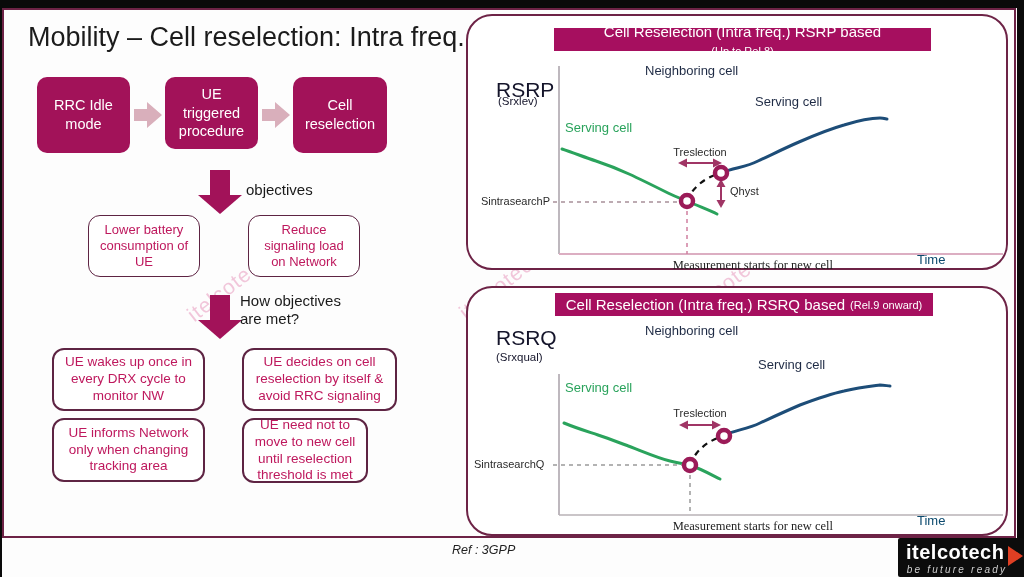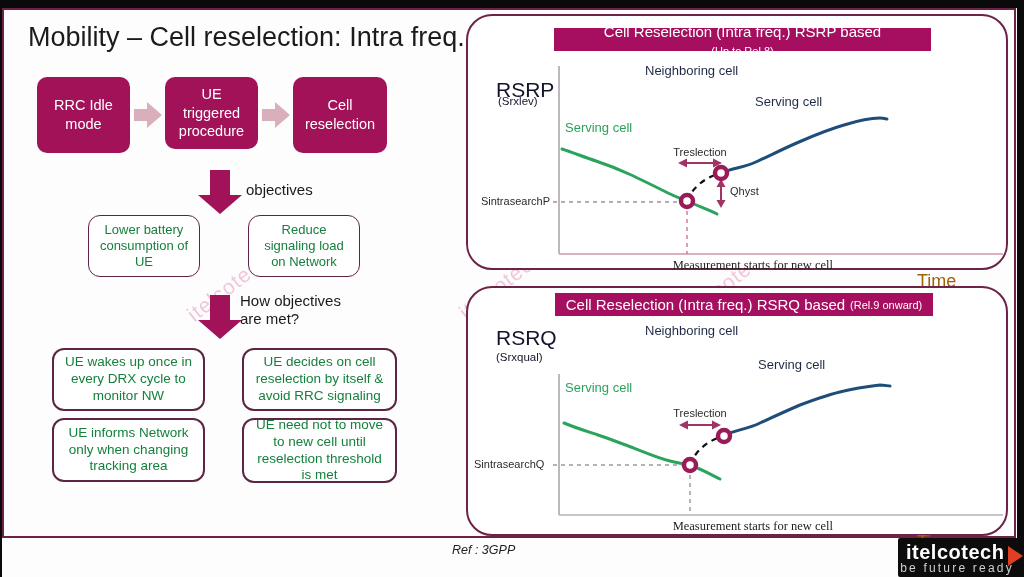--- a/index.html
+++ b/index.html
@@ -20,45 +20,45 @@
   
   .wm { font-size:21px; color:rgba(233,162,195,.6); transform:rotate(-38deg);
         transform-origin:left center; letter-spacing:1px; white-space:nowrap; }
   
   .step { background:#a21259; color:#fff; border-radius:10px;
     display:flex; align-items:center; justify-content:center; text-align:center;
     font-size:14.5px; line-height:1.28; padding:4px 6px; }
   
   .wbox { background:#fff; border:2px solid #5e2443; border-radius:12px;
     display:flex; align-items:center; justify-content:center; text-align:center;
-    font-size:13.5px; line-height:1.25; color:#15803d; padding:3px 8px; }
+    font-size:13.5px; line-height:1.25; color:#be185d; padding:3px 8px; }
   .wbox.thin { border-width:1.5px; font-size:13px; }
   .flow-label { font-size:15px; color:#1a1a1a; line-height:1.2; }
   
   .panel { border:2px solid #6d2346; border-radius:26px; background:#fff; }
   .banner { background:#a60f5f; color:#fff; display:flex; align-items:center;
     justify-content:center; gap:5px; font-size:15px; white-space:nowrap; }
   .banner .note { font-size:11px; }
   .axis-big { font-size:21px; color:#14142a; }
   .axis-sub { font-size:11.5px; color:#14142a; }
   .clabel { font-size:13px; color:#1f2b45; line-height:1.3; }
   .clabel.green { color:#2aa35c; }
   .small-lab { font-size:11px; color:#2b2b2b; }
   .meas { font-size:12.5px; color:#1d1d1d; text-align:right;font-family:Liberation Serif, serif; }
-  .time-lab { font-size:18px; color:#a16207;margin-top:19px; }
+  .time-lab { font-size:13px; color:#0c4a6e; }
   
   .ref { font-size:12.5px; font-style:italic; color:#222; }
   .logo { background:#0c0c0c; border-radius:2px; }
   .logo-brand { position:absolute; left:8px; top:3px; font-size:20px; font-weight:bold;
     color:#fff; letter-spacing:.5px; }
   .logo-tri { position:absolute; right:1px; top:8px; width:0; height:0;
     border-left:15px solid #df3f23; border-top:10px solid transparent;
     border-bottom:10px solid transparent; }
   .logo-tag { position:absolute; left:0; right:8px; bottom:2px; text-align:center;
-    font-size:12px; color:#cfcfcf; letter-spacing:2.2px; }
+    font-size:10px; color:#cfcfcf; letter-spacing:2.2px;font-style:italic; }
 </style>
 </head>
 <body>
 
 <div class="screen">
 
   <div class="abs bar-top"></div>
   <div class="abs bar-right"></div>
   <div class="abs bar-left"></div>
   <div class="abs slide-border"></div>
@@ -91,21 +91,21 @@
 
   <svg class="abs" style="left:198px; top:295px;" width="44" height="44">
     <rect x="12" y="0" width="20" height="25" fill="#a21259"></rect>
     <polygon points="0,25 44,25 22,44" fill="#a21259"></polygon>
   </svg>
   <div class="abs flow-label" style="left:240px; top:292px; width:118px;">How objectives are met?</div>
 
   <div class="abs wbox" style="left:52px; top:348px; width:153px; height:63px;">UE wakes up once in every DRX cycle to monitor NW</div>
   <div class="abs wbox" style="left:242px; top:348px; width:155px; height:63px;">UE decides on cell reselection by itself &amp; avoid RRC signaling</div>
   <div class="abs wbox" style="left:52px; top:418px; width:153px; height:64px;">UE informs Network only when changing tracking area</div>
-  <div class="abs wbox" style="left:242px; top:418px; width:155px; height:65px;">UE need not to move to new cell until reselection threshold is met</div>
+  <div class="abs wbox" style="left:242px; top:418px; width:126px; height:65px;">UE need not to move to new cell until reselection threshold is met</div>
 
   <div class="abs panel" style="left:466px; top:14px; width:542px; height:256px;">
     <div class="abs banner" style="left:86px; top:12px; width:377px; height:23px;flex-direction:column;">
       <span>Cell Reselection (Intra freq.) RSRP based</span>
       <span class="note">(Up to Rel.8)</span>
     </div>
 
     <svg class="abs" style="left:0; top:0;" width="542" height="256">
       <line x1="91" y1="50" x2="91" y2="238" stroke="#a9a0a8" stroke-width="1.5"></line>
       <line x1="91" y1="238" x2="535" y2="238" stroke="#dcaec2" stroke-width="2"></line>

